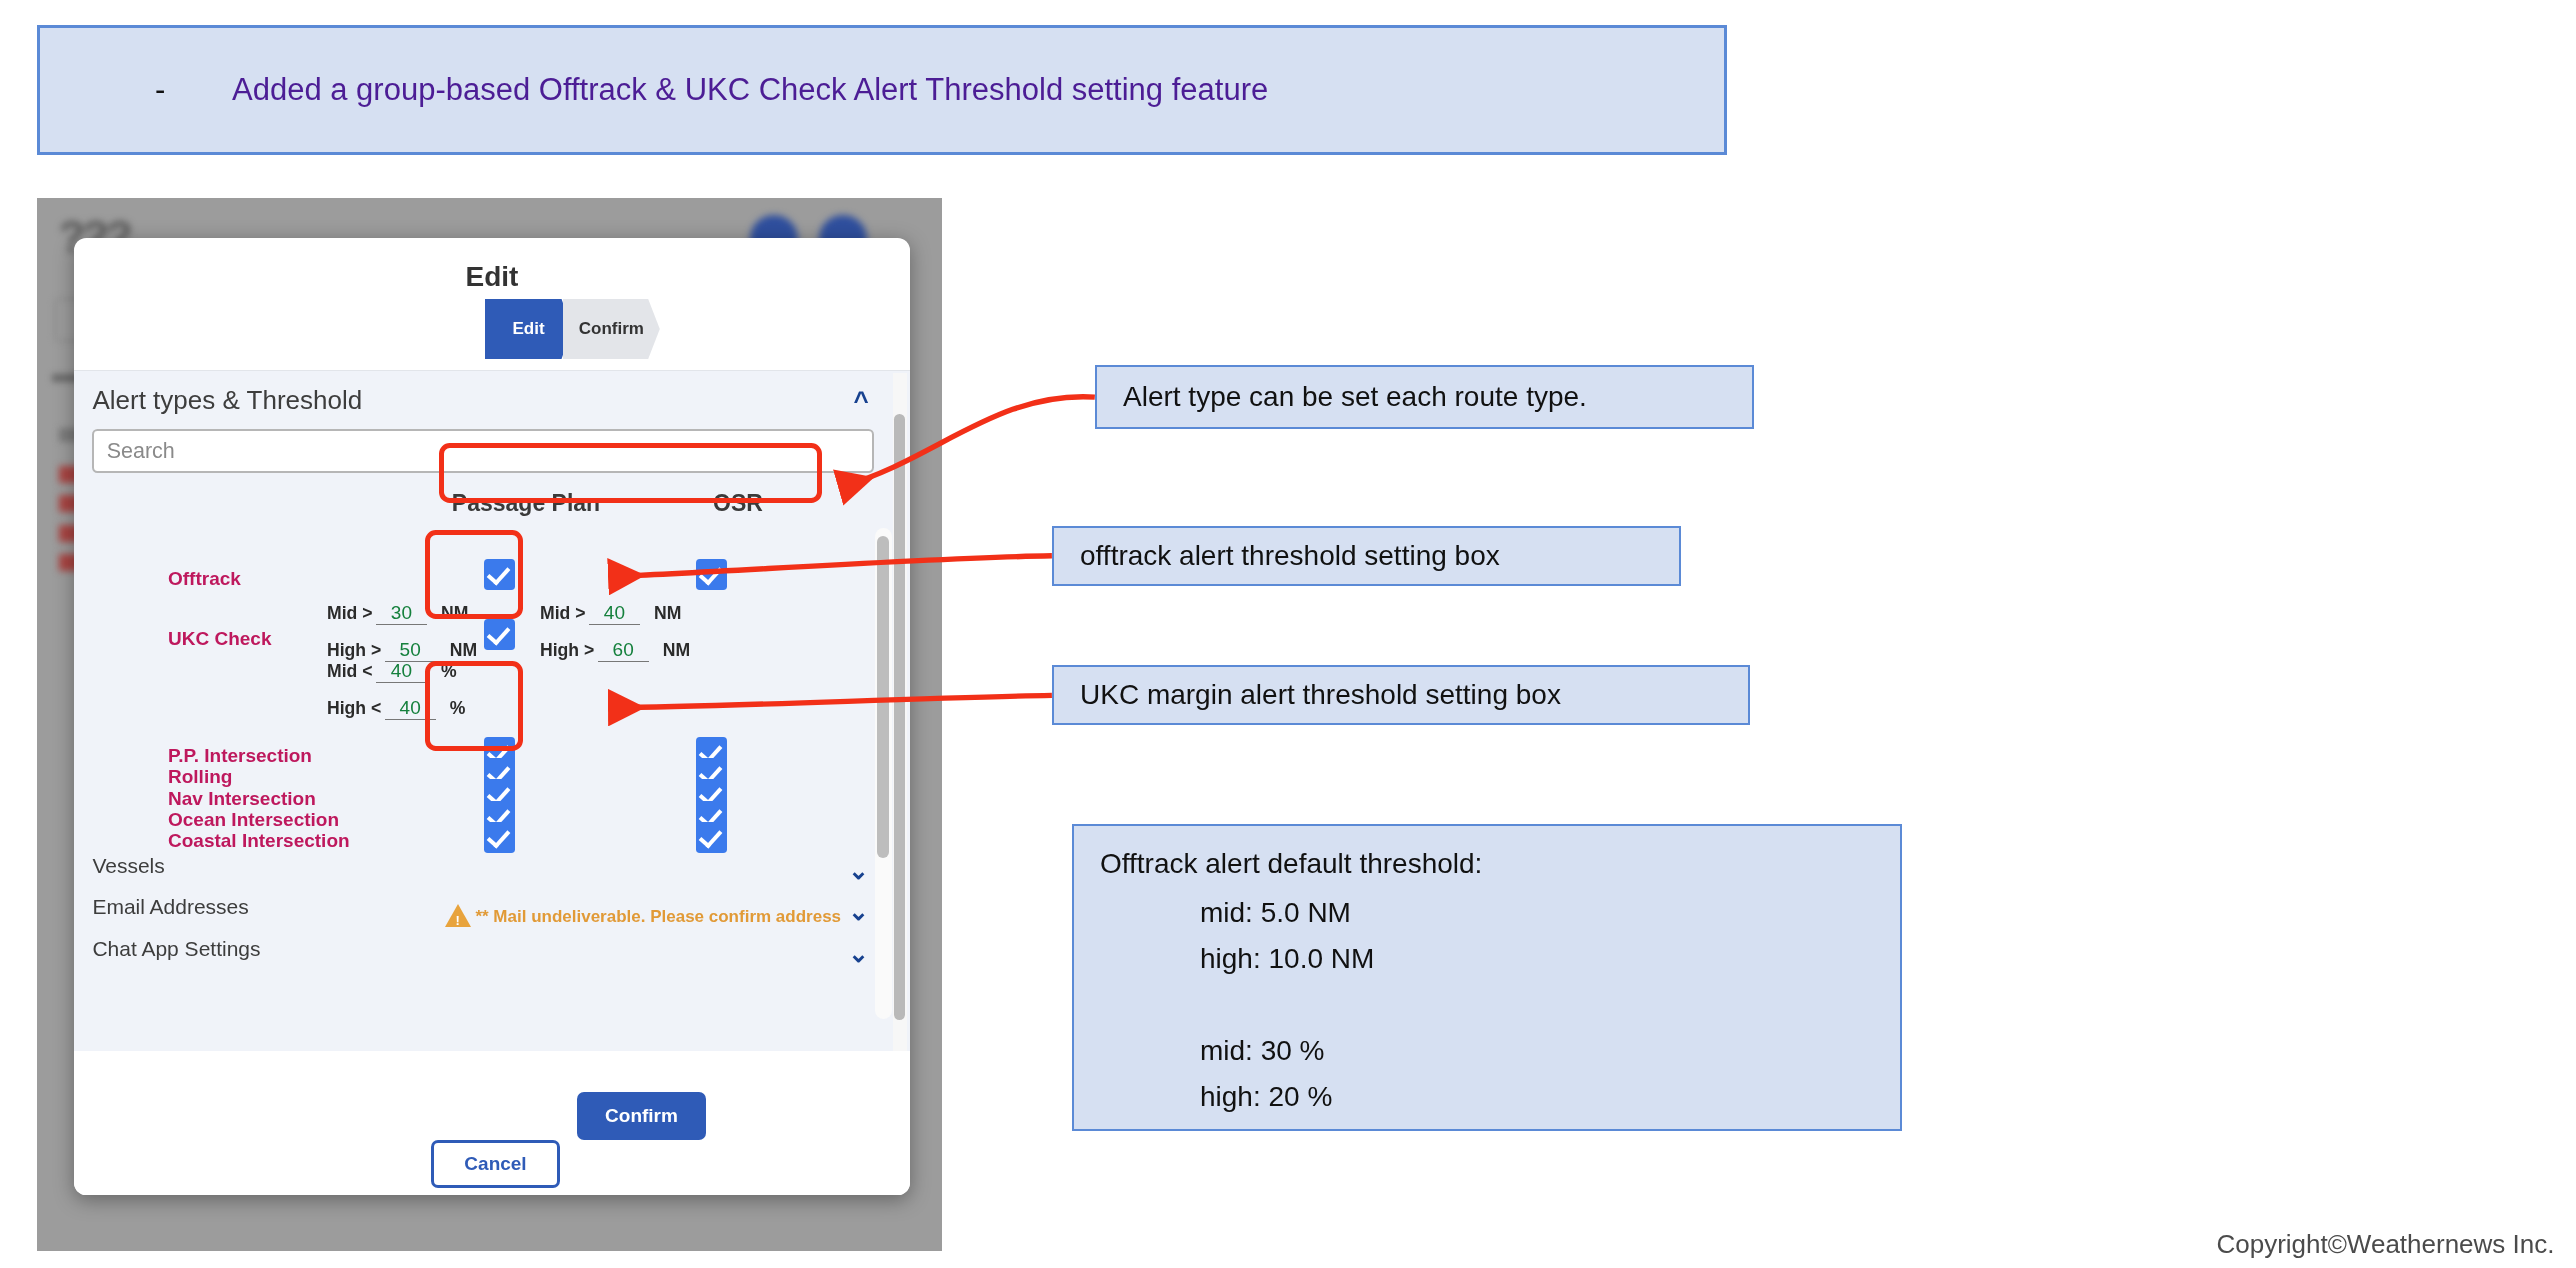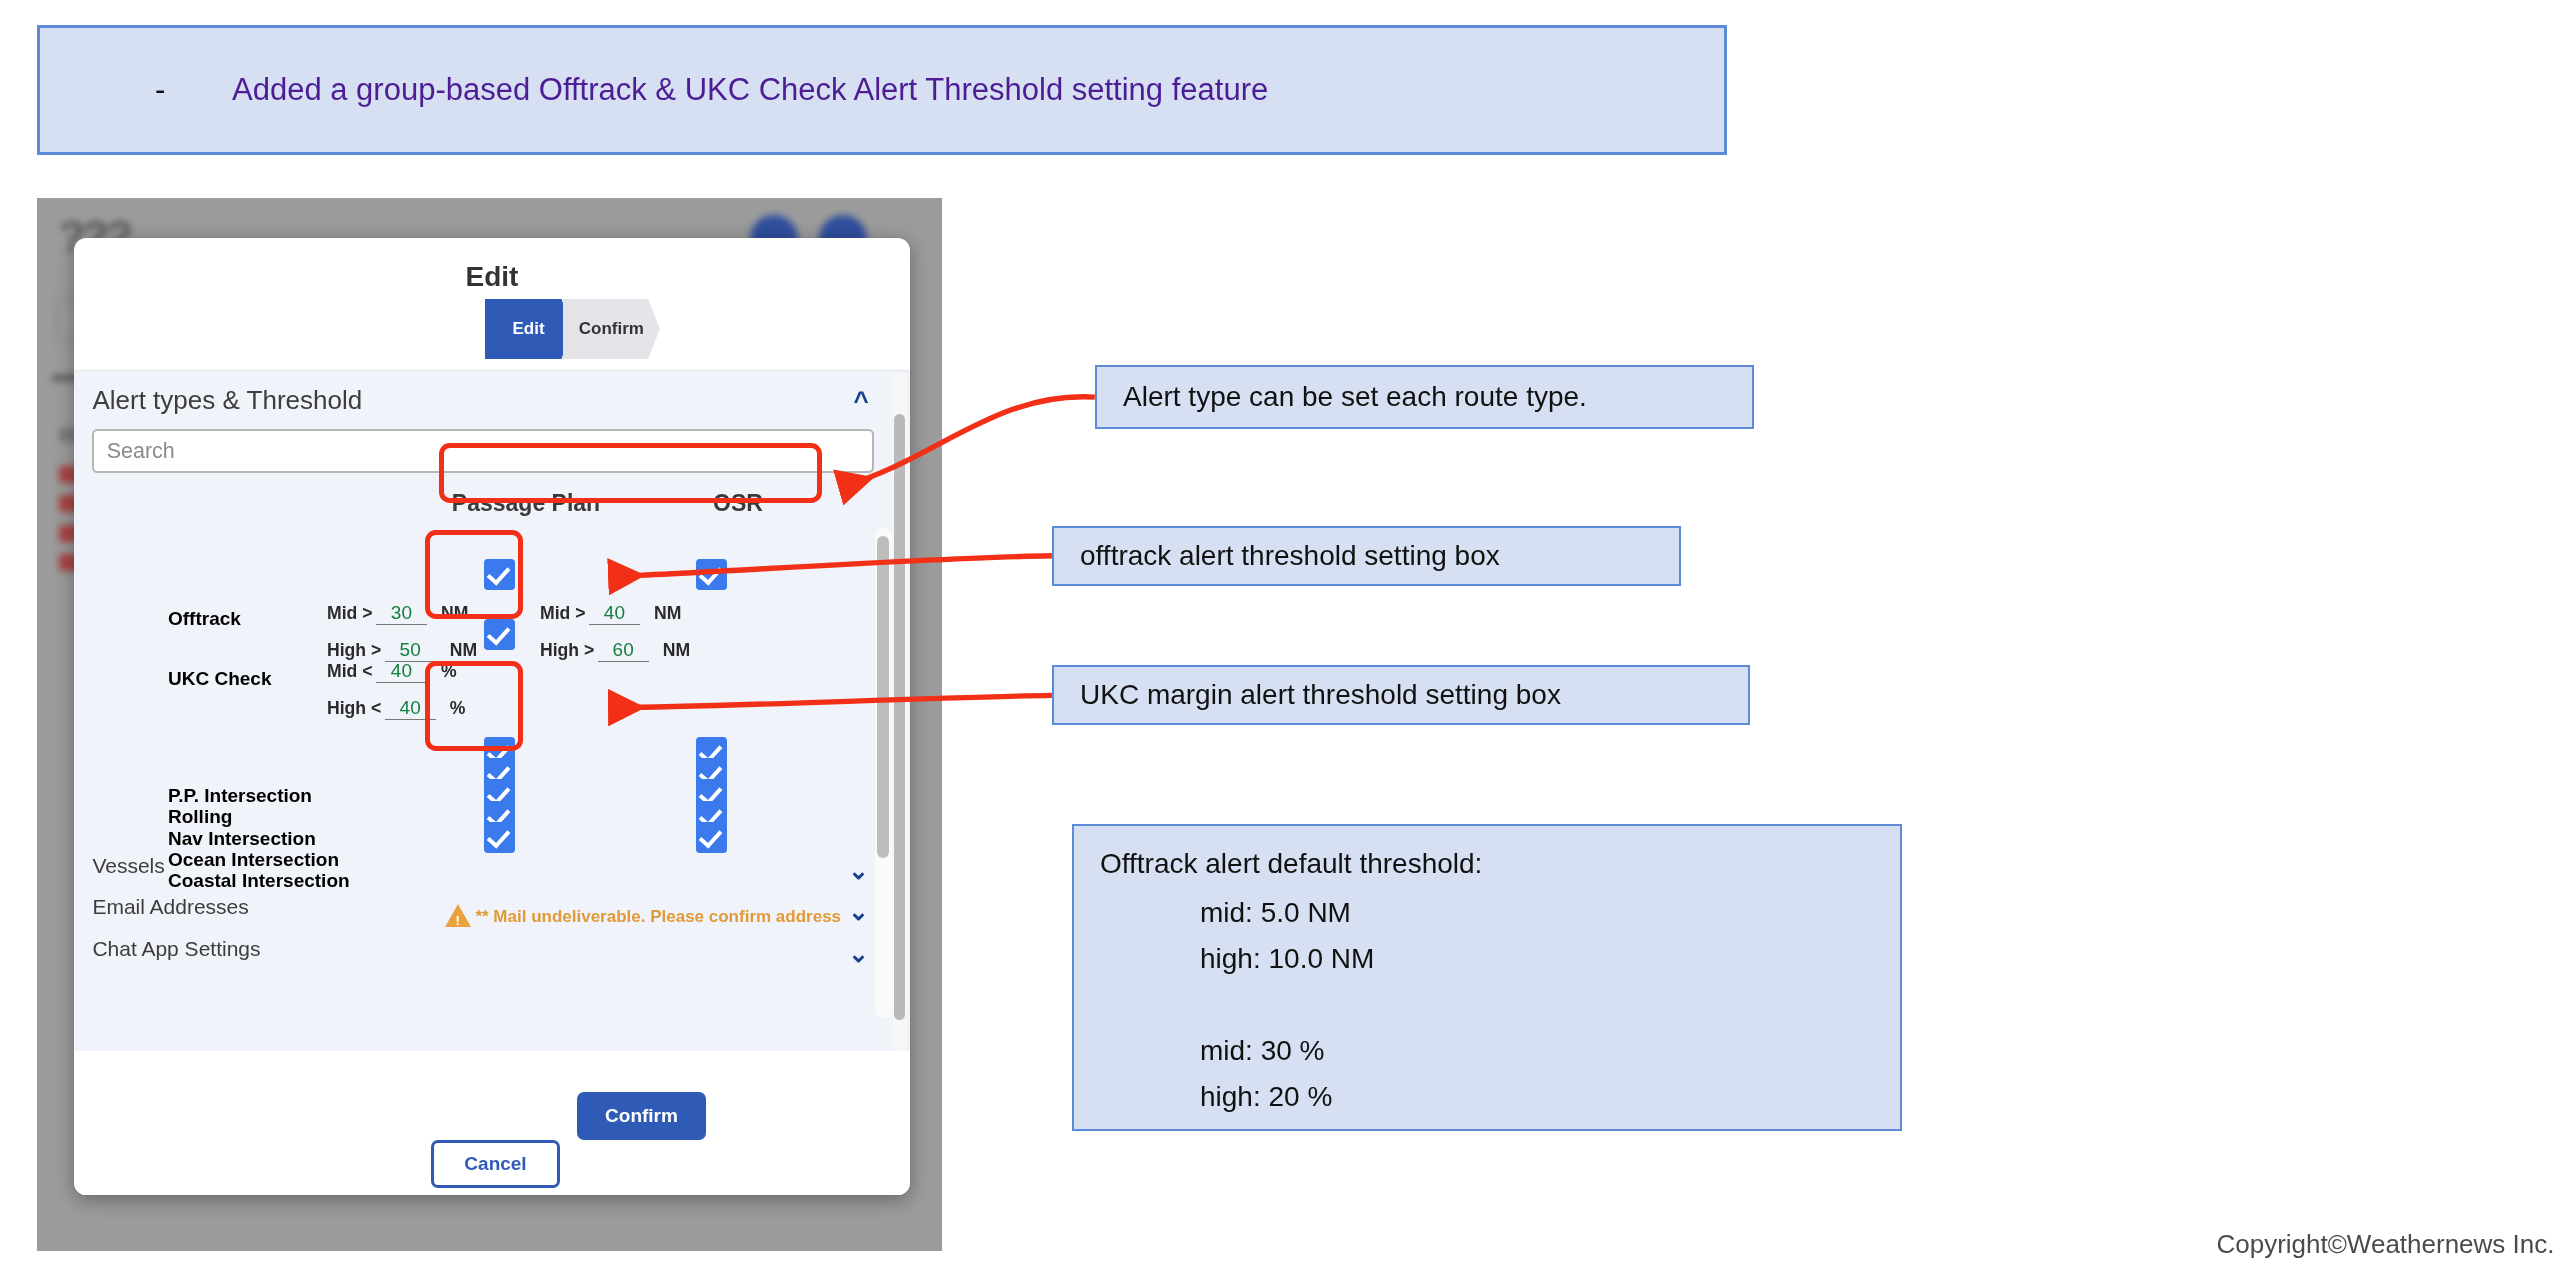--- a/index.html
+++ b/index.html
@@ -130,21 +130,21 @@
   
   #col-headers{position:absolute;left:0;top:119px;width:836px;height:41px;}
   #col-pp{position:absolute;left:452px;top:0;transform:translateX(-50%);
     font-size:23px;font-weight:bold;color:#3a3a3a;}
   #col-osr{position:absolute;left:664px;top:0;transform:translateX(-50%);
     font-size:23px;font-weight:bold;color:#3a3a3a;}
 
   
   #rows{position:absolute;left:0;top:157px;width:797px;height:491px;}
   .row-label{
-    position:absolute;font-size:19px;font-weight:bold;color:#000000;left:94px;margin-top:40px;
+    position:absolute;font-size:19px;font-weight:bold;color:#be185d;left:94px;
   }
   .cb{
     position:absolute;width:31px;height:31px;border-radius:3.8px;
     background:#3b7aec;
   }
   .cb::after{
     content:"";position:absolute;left:8.4px;top:3.8px;
     width:9.2px;height:17px;border:solid #fff;border-width:0 4.6px 4.6px 0;
     transform:rotate(42deg);
   }

